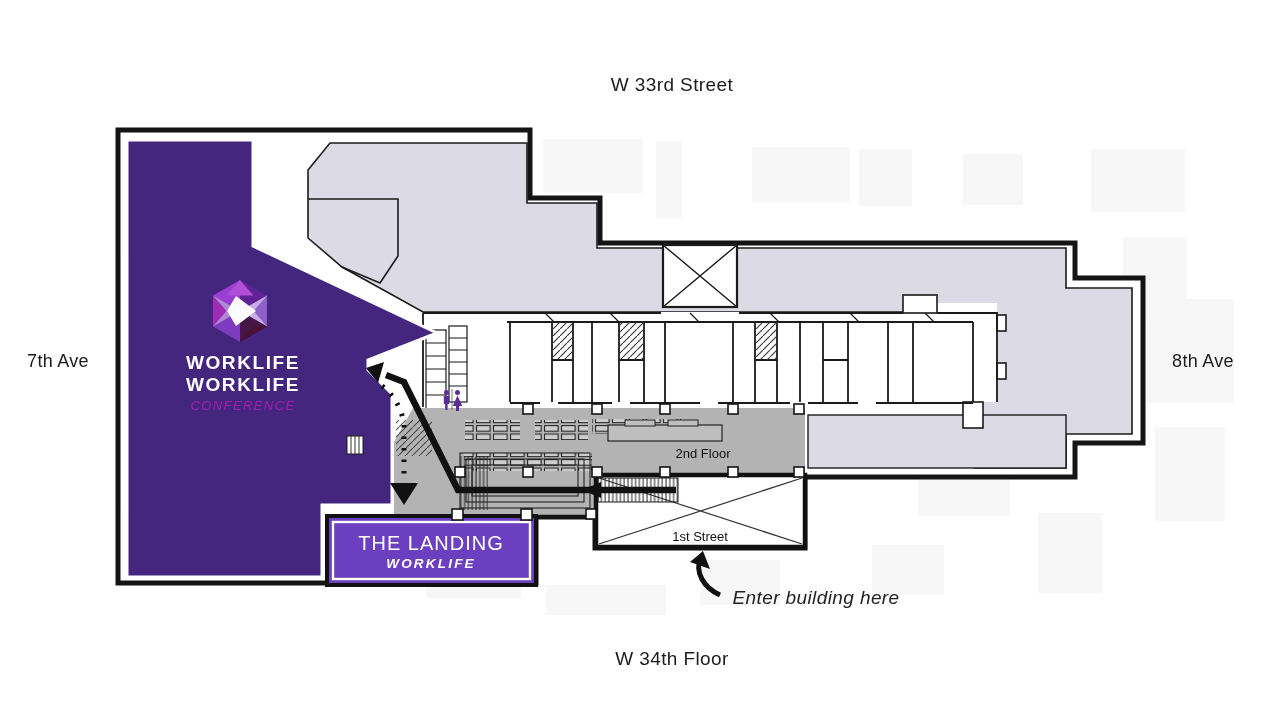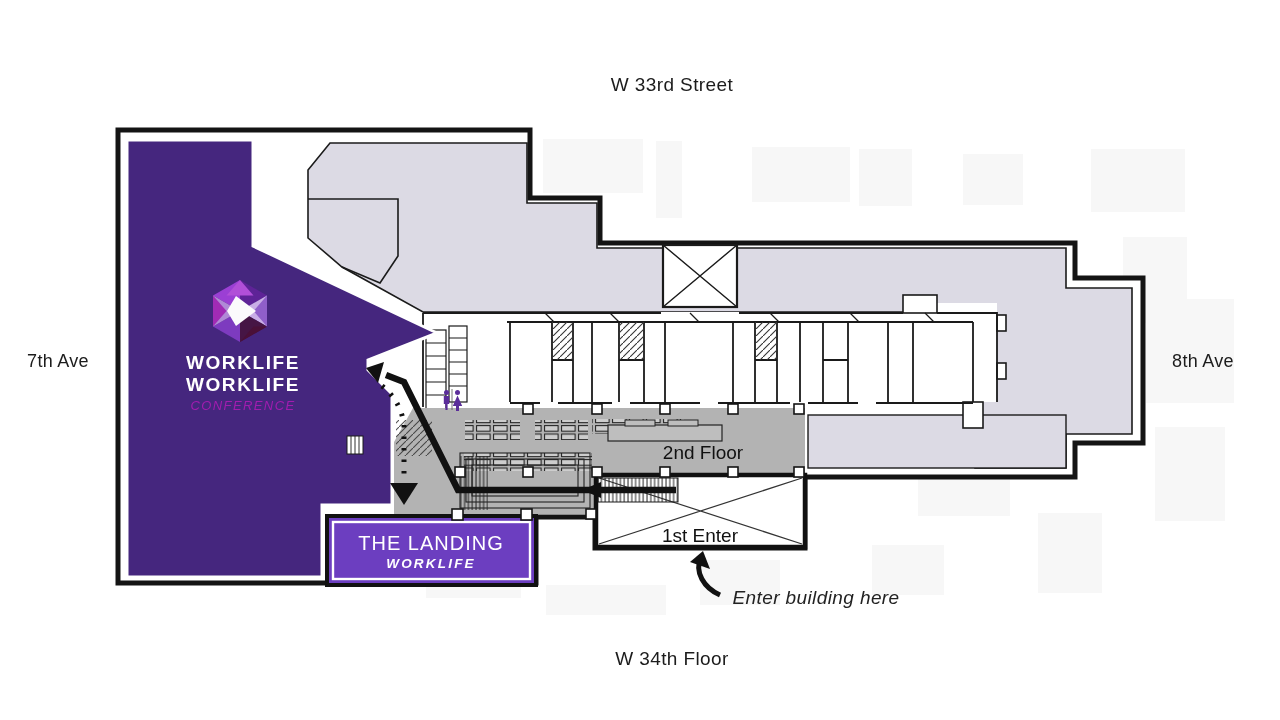--- a/index.html
+++ b/index.html
@@ -6,21 +6,21 @@
   #stage{position:relative;width:1280px;height:720px;background:#ffffff;overflow:hidden;
          font-family:"Liberation Sans", sans-serif;border-radius:28px;}
   #plan{position:absolute;left:0;top:0;}
   .lbl{position:absolute;transform:translate(-50%,-50%);white-space:nowrap;color:#1c1c1c;}
   .street{font-size:19px;font-weight:500;letter-spacing:.4px;}
   .ave{font-size:18px;font-weight:500;letter-spacing:.3px;}
   .conf1,.conf2{color:#ffffff;font-size:19px;font-weight:bold;letter-spacing:1.6px;}
   .conf3{color:#a21caf;font-size:13px;font-style:italic;font-weight:500;letter-spacing:1.4px;}
   .land1{color:#ffffff;font-size:20px;font-weight:normal;letter-spacing:1px;}
   .land2{color:#ffffff;font-size:13.5px;font-style:italic;font-weight:600;letter-spacing:2.2px;}
-  .floor{font-size:19px;color:#111;}
+  .floor{font-size:13px;color:#111;}
   .enter{font-size:19px;font-style:italic;color:#222;letter-spacing:.4px;}
 </style>
 </head>
 <body>
 
 <div id="stage">
 
 <svg id="plan" width="1280" height="720" viewBox="0 0 1280 720">
   <defs>
     <pattern id="seats" width="17" height="8.5" patternUnits="userSpaceOnUse">
@@ -198,17 +198,17 @@
 <div class="lbl ave" style="left:1203px;top:361px">8th Ave</div>
 
 <div class="lbl conf1" style="left:243px;top:363px">WORKLIFE</div>
 <div class="lbl conf2" style="left:243px;top:385px">WORKLIFE</div>
 <div class="lbl conf3" style="left:243px;top:405px">CONFERENCE</div>
 
 <div class="lbl land1" style="left:431px;top:543px">THE LANDING</div>
 <div class="lbl land2" style="left:431px;top:563px">WORKLIFE</div>
 
 <div class="lbl floor" style="left:703px;top:453px">2nd Floor</div>
-<div class="lbl floor" style="left:700px;top:536px">1st Enter</div>
+<div class="lbl floor" style="left:700px;top:536px">1st Street</div>
 
 <div class="lbl enter" style="left:816px;top:598px">Enter building here</div>
 
 </div>
 
 </body></html>

